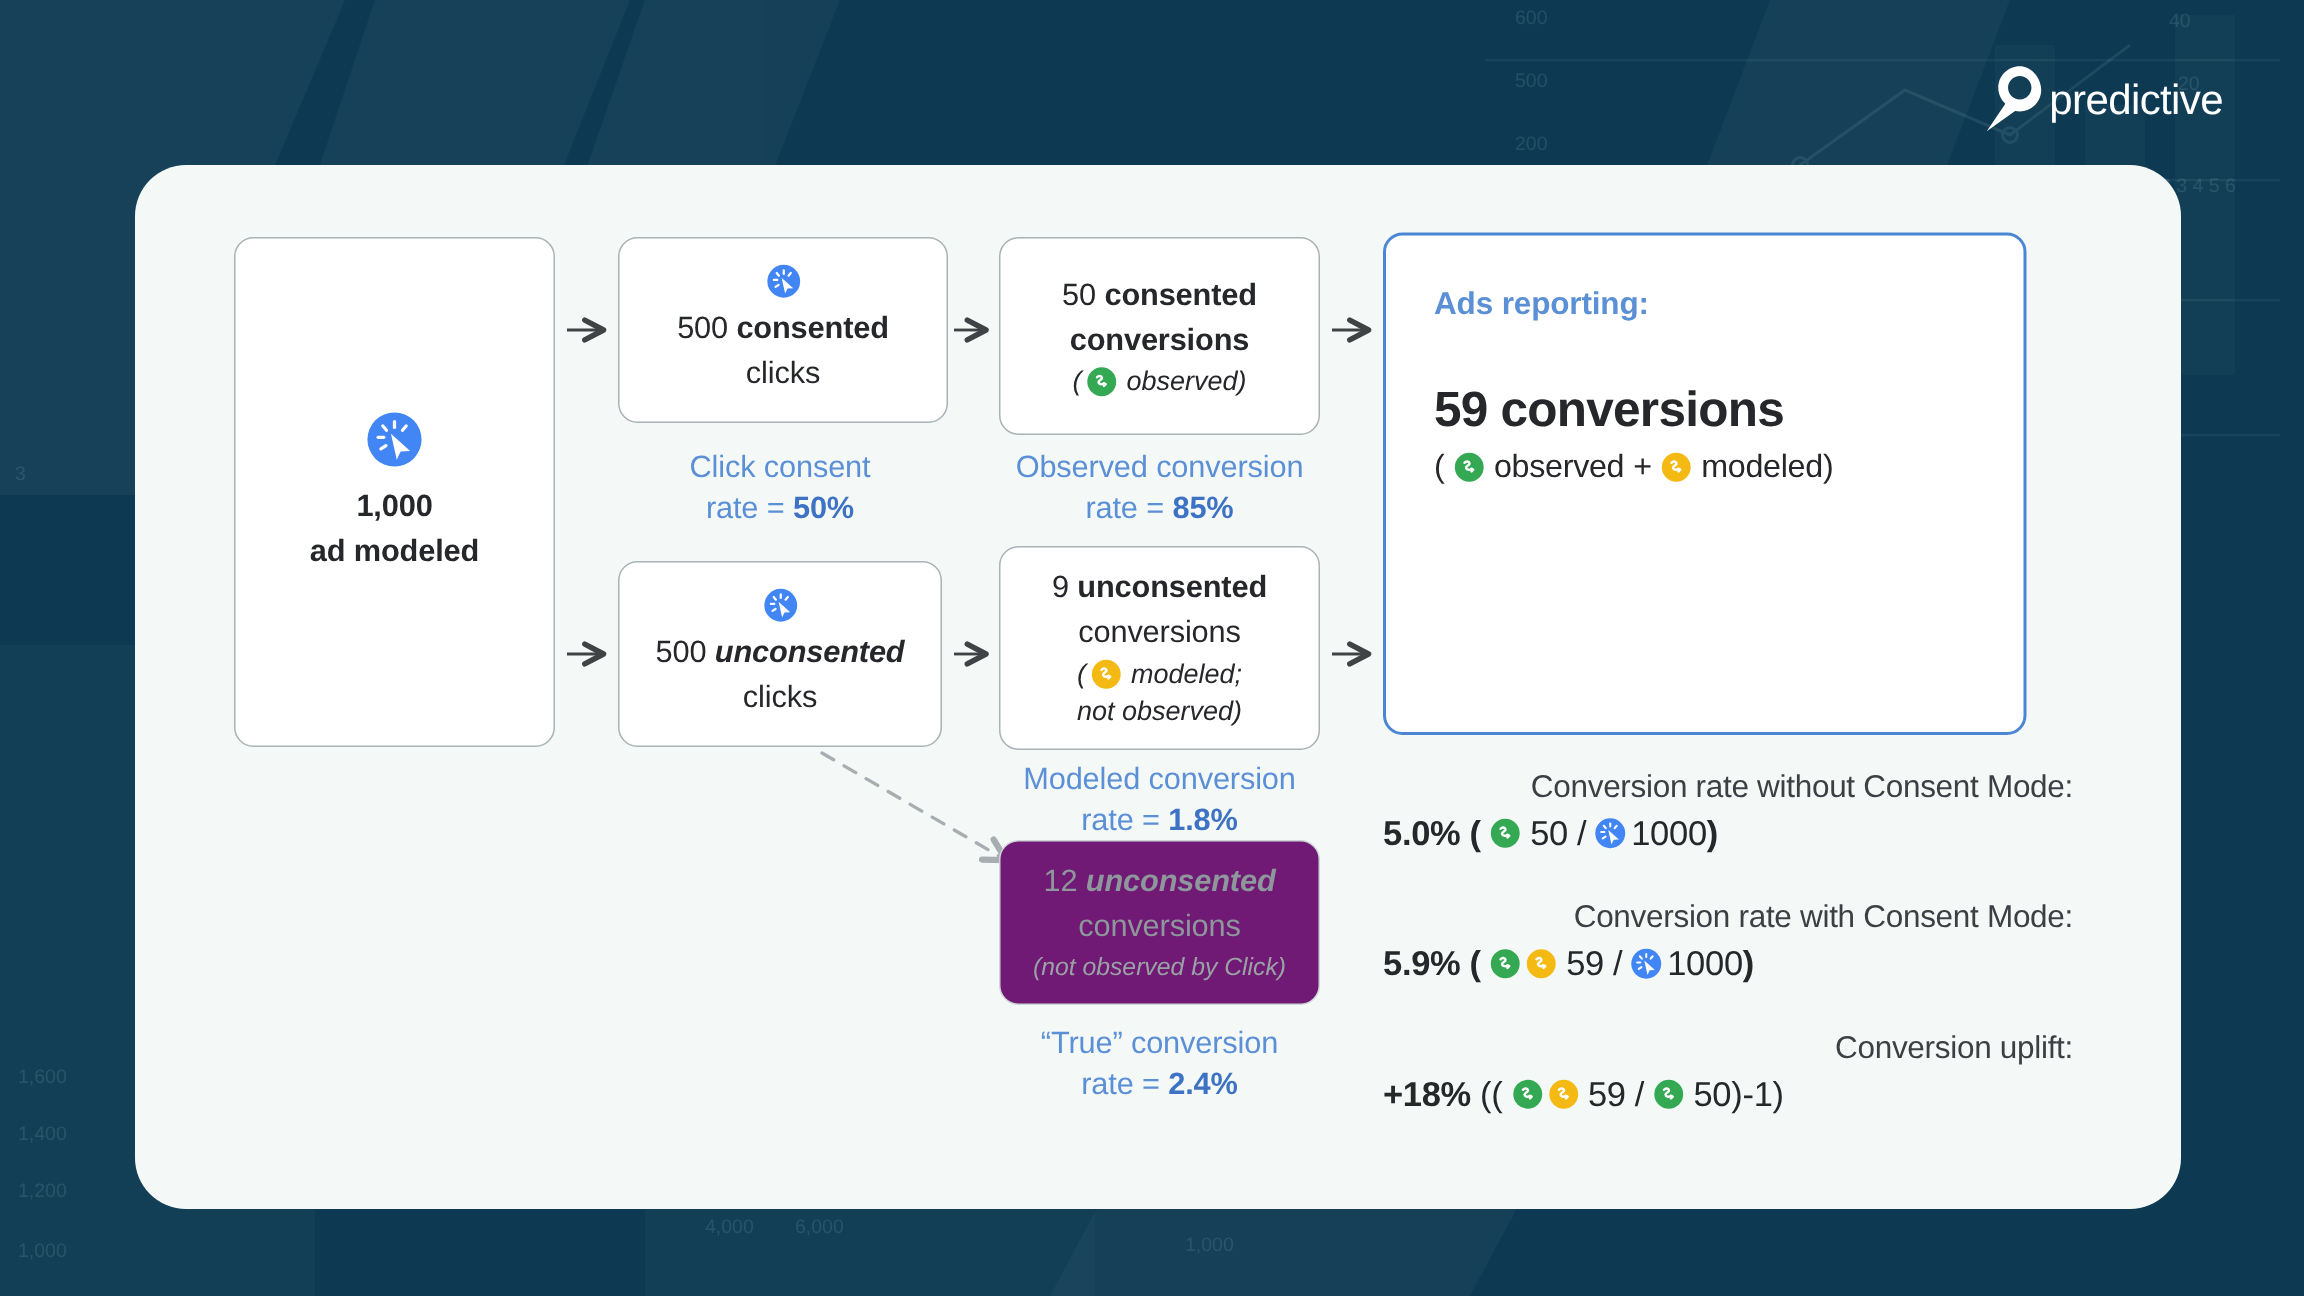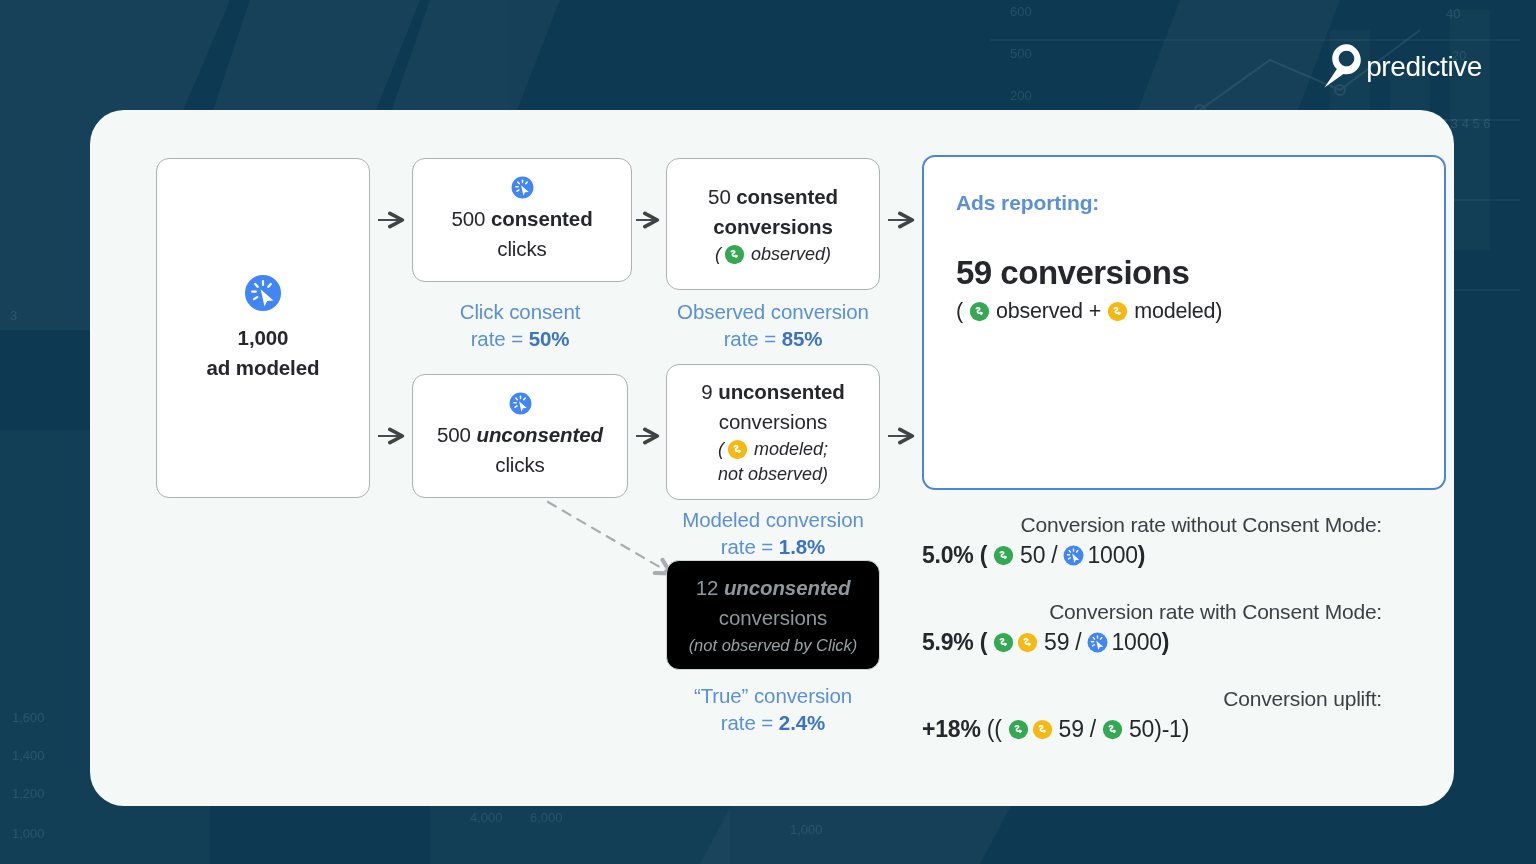--- a/index.html
+++ b/index.html
@@ -48,21 +48,21 @@
   .sub { font-size:18px; line-height:25px; font-style:italic; }
 
   
   #box-adclicks { left:66px;  top:48px;  width:214px; height:340px; }
   #box-consented-clicks   { left:322px; top:48px;  width:220px; height:124px; }
   #box-unconsented-clicks { left:322px; top:264px; width:216px; height:124px; }
   #box-consented-conv     { left:576px; top:48px;  width:214px; height:132px; }
   #box-unconsented-conv   { left:576px; top:254px; width:214px; height:136px; }
   #box-true-conv {
     left:576px; top:450px; width:214px; height:110px;
-    border-color:#cfd6d8; color:#8e979b; background:#000000;
+    border-color:#cfd6d8; color:#8e979b; background:#701a75;
   }
   #box-true-conv .bline { color:#8e979b; }
   #box-true-conv .sub   { color:#9aa2a6; font-size:16.5px; }
 
   
   .clickicon { display:block; }
   #box-adclicks .clickicon { width:38px; height:38px; margin-bottom:11px; }
   .box-sm-icon { width:23px; height:23px; margin-bottom:5px; }
 
   
@@ -74,21 +74,21 @@
   #lbl-click-consent   { left:322px; top:188px; width:216px; }
   #lbl-observed-rate   { left:560px; top:188px; width:246px; }
   #lbl-modeled-rate    { left:560px; top:396px; width:246px; }
   #lbl-true-rate       { left:560px; top:572px; width:246px; }
 
   
   #arrows { position:absolute; inset:0; pointer-events:none; }
 
   
   #panel-ads {
-    position:absolute; left:832px; top:45px; width:524px; height:335px;
+    position:absolute; left:832px; top:45px; width:429px; height:335px;
     background:#fff; border:2px solid #4a86d4; border-radius:13px;
     padding:34px 32px;
   }
   #panel-ads .ads-title {
     color:#5b8fd6; font-weight:700; font-size:21px; letter-spacing:-0.1px;
   }
   #panel-ads .ads-body { margin-top:38px; }
   #panel-ads .ads-big {
     font-size:33px; font-weight:700; color:#26272b; letter-spacing:-0.5px;
     line-height:40px;

